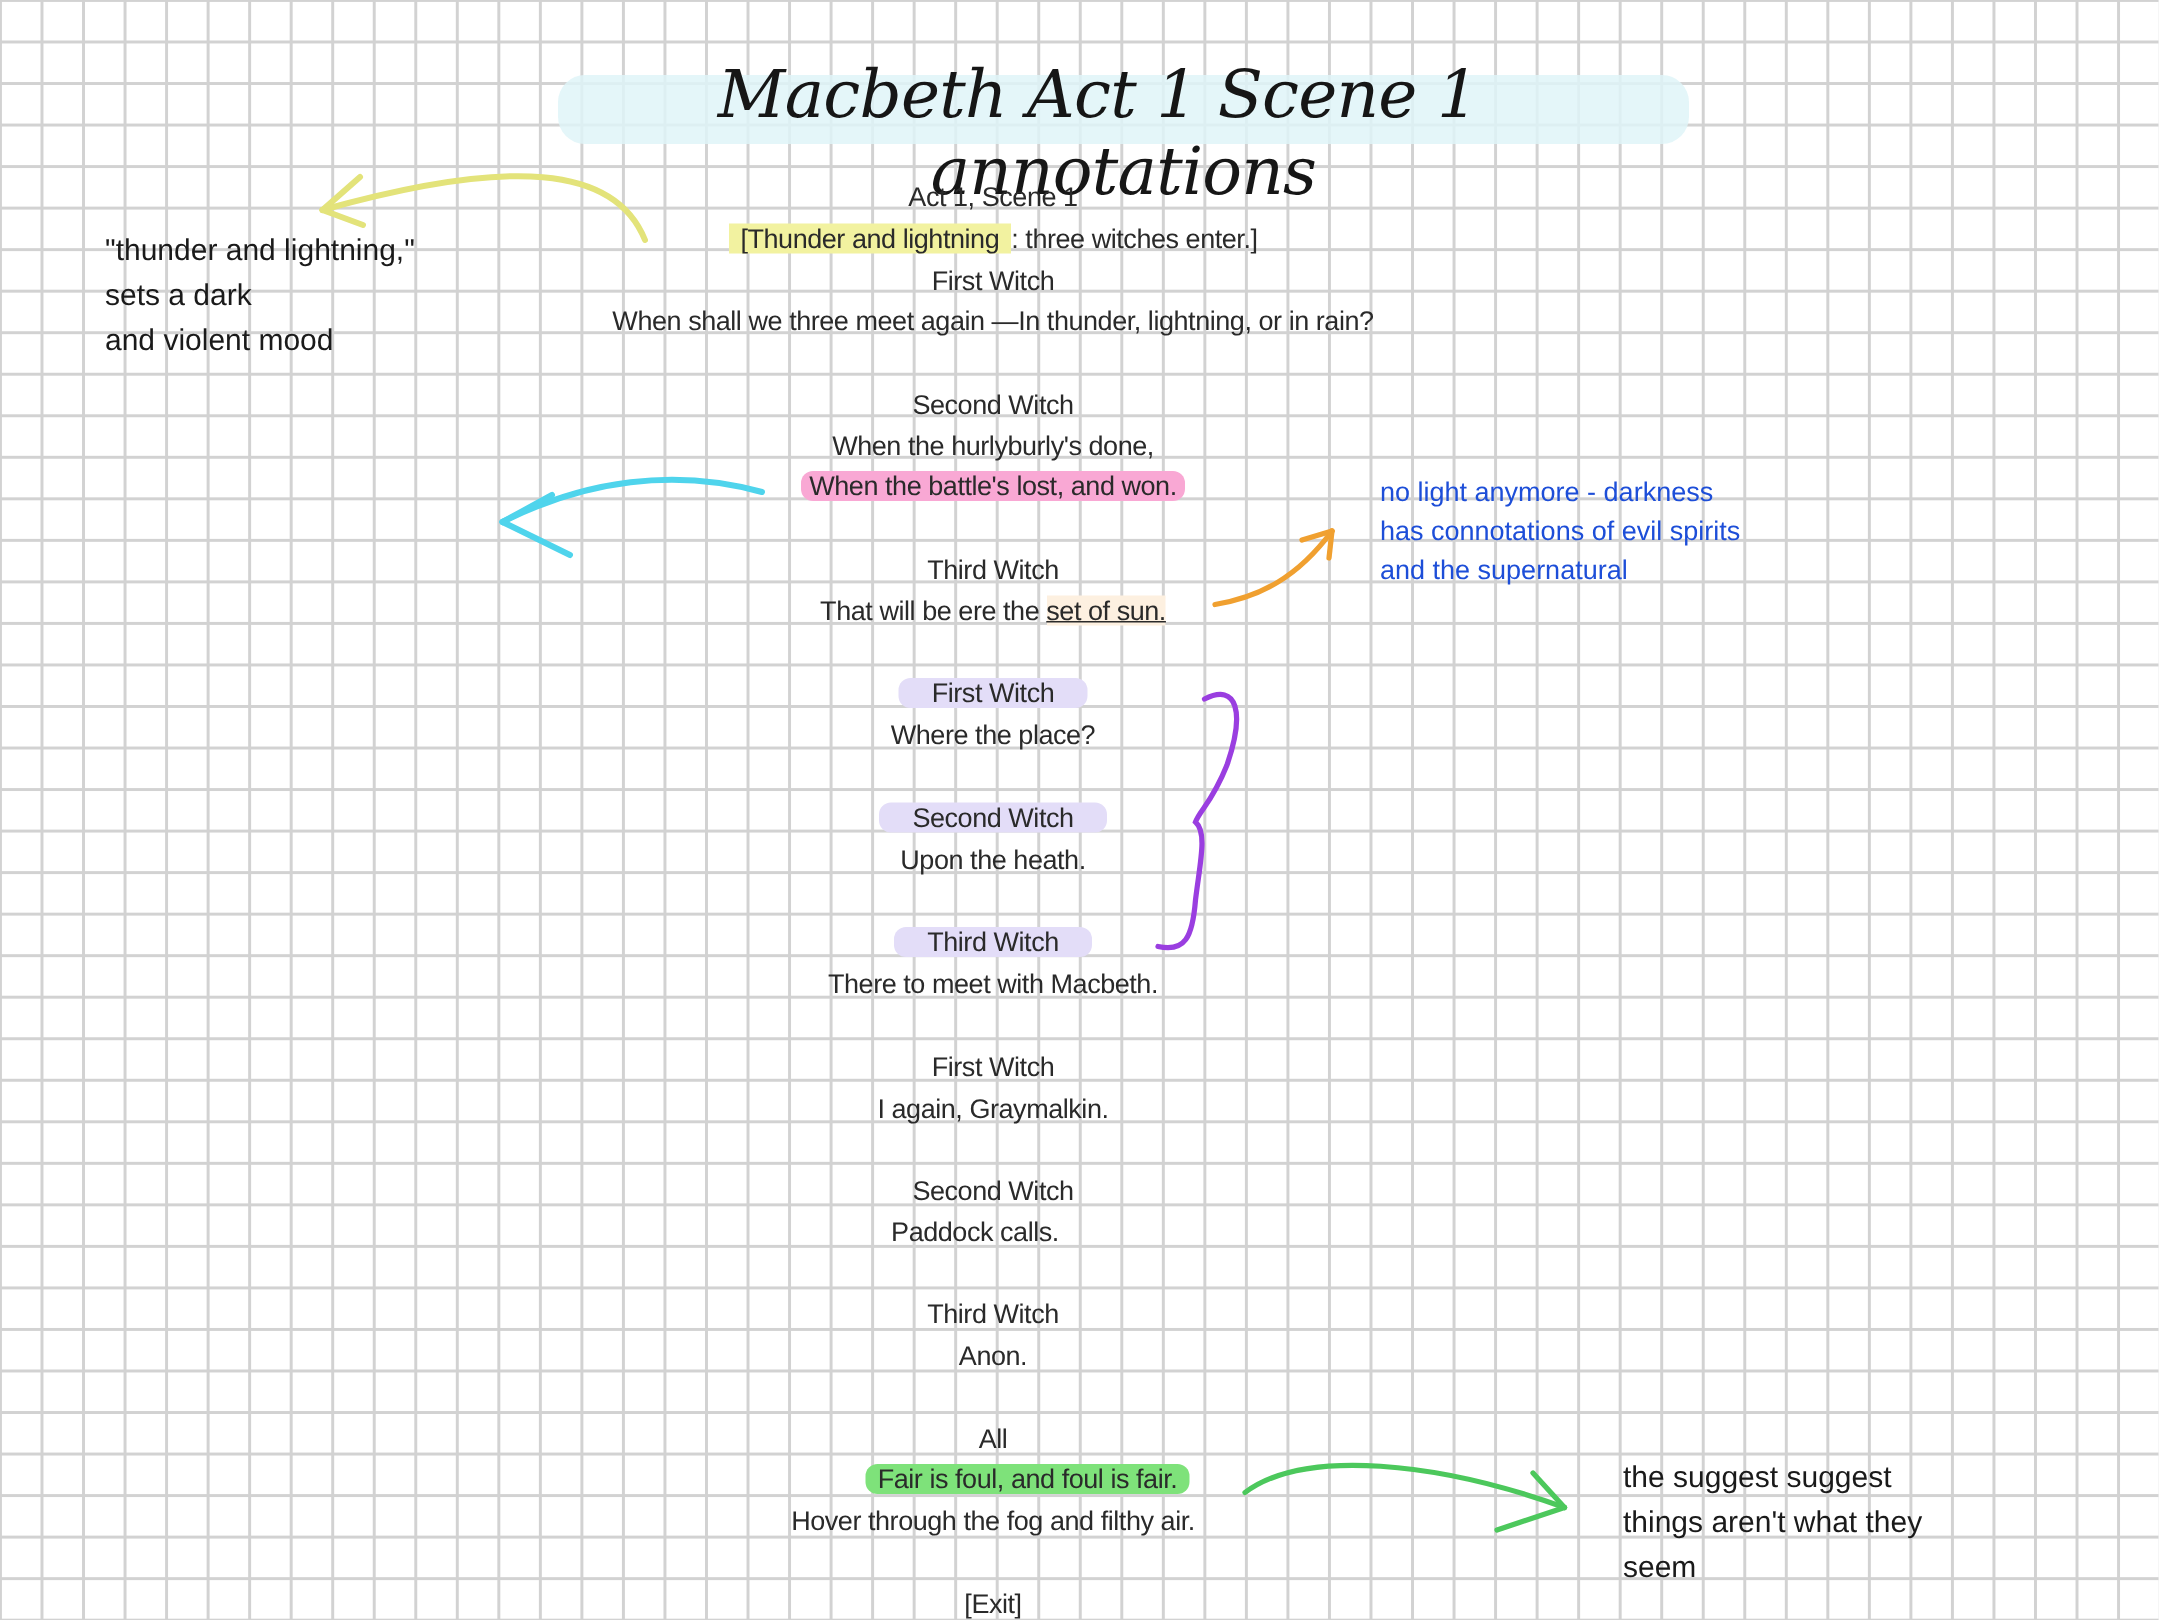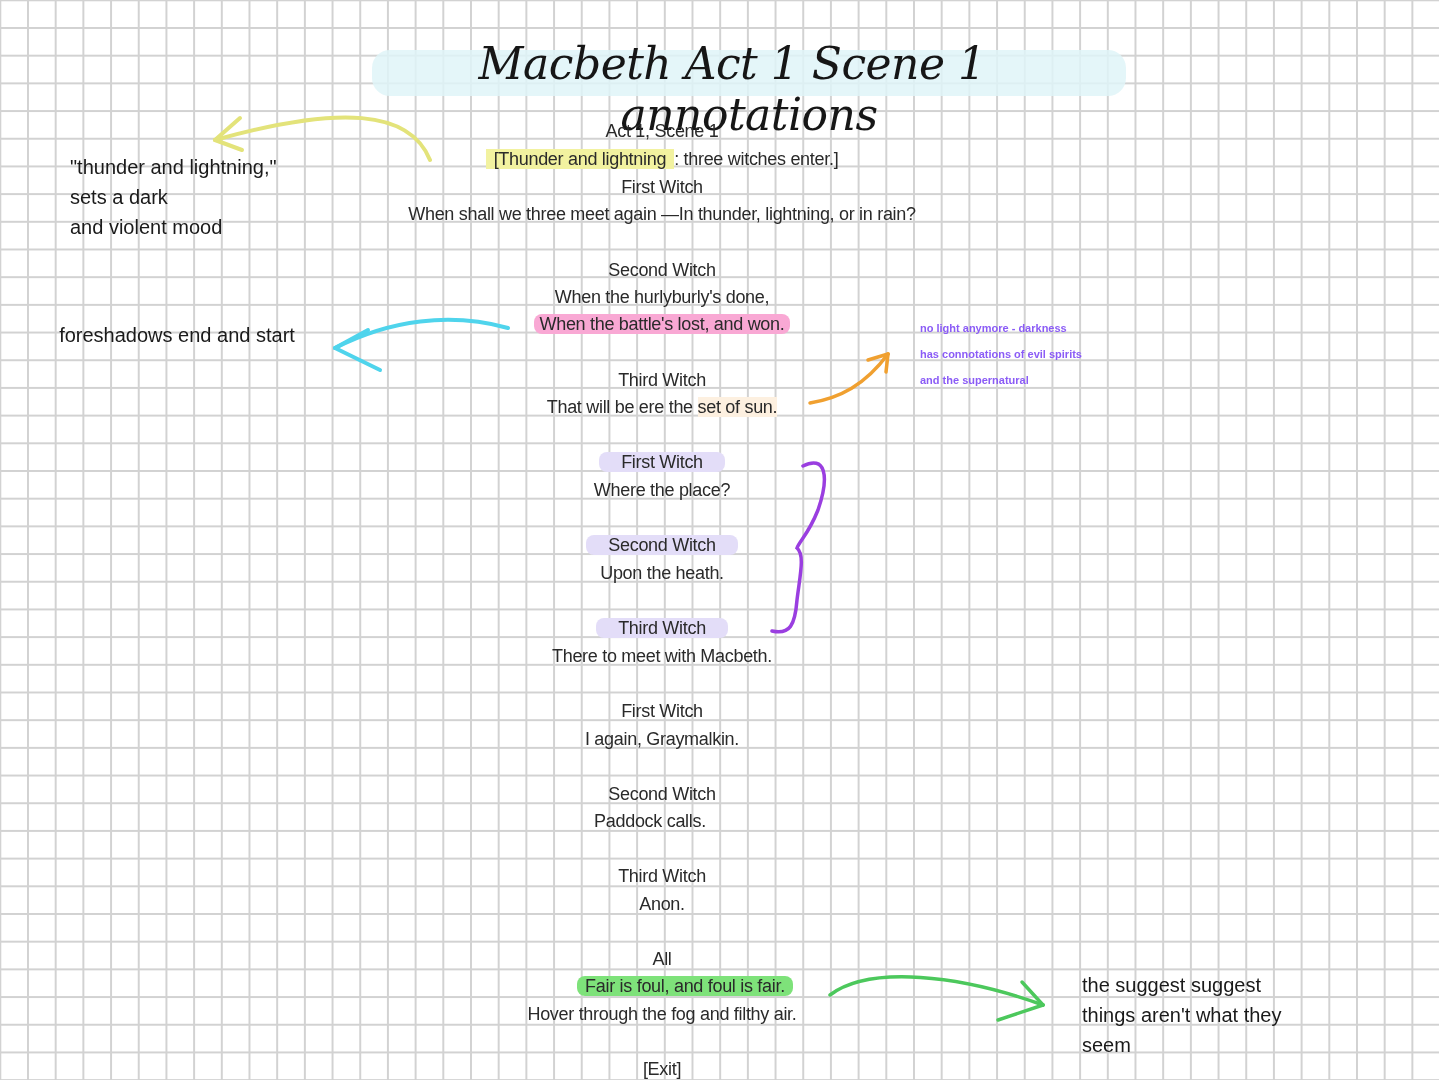--- a/index.html
+++ b/index.html
@@ -26,28 +26,28 @@
   .title .sp { display:inline-block; width:34px; }
   .script {
     position:absolute; left:0; width:1324px; text-align:center;
     font-family:"Liberation Sans", sans-serif; font-size:18px; color:#2a2a2a;
     letter-spacing:-0.3px;
   }
   .line { position:absolute; left:0; width:1324px; text-align:center; white-space:nowrap; }
   .hl { padding:0 6px; border-radius:8px; }
   .hl-yellow { background:#f2f2a0; padding:0 8px; }
   .hl-cyan { background:#f9a8d4; }
-  .hl-orange { background:#fdf0e0; }
+  .hl-orange { background:#fdf0e0;text-decoration:underline; }
   .hl-purple { background:#e3ddf8; padding:0 22px; }
   .hl-green { background:#7ee27a; padding:0 8px;margin-left:46px; }
   .note {
     position:absolute; font-family:"Liberation Sans", sans-serif;
     font-size:20px; color:#1a1a1a; line-height:30px;
   }
-  .note.small { font-size:11px; line-height:26px; color:#8b5cf6;font-weight:bold; }
+  .note.small { font-size:18px; line-height:26px; color:#1d4ed8; }
   svg.draw { position:absolute; left:0; top:0; width:1439px; height:1080px; pointer-events:none; }
 </style>
 </head>
 <body>
 
 <div class="title-band"></div>
 <div class="title">
   <span>Macbeth Act 1 Scene 1</span><span class="sp"></span><span>annotations</span>
 </div>
 
@@ -89,21 +89,20 @@
   <div class="line" style="top:1059px">[Exit]</div>
 </div>
 
 <div class="note" style="left:70px;top:152px">
   <div>"thunder and lightning,"</div>
   <div>sets a dark</div>
   <div>and violent mood</div>
 </div>
 
 <div class="note" style="left:52px;top:320px;width:250px;text-align:center">
-  <div>foreshadows end and start</div>
 </div>
 
 <div class="note small" style="left:920px;top:315px">
   <div>no light anymore - darkness</div>
   <div>has connotations of evil spirits</div>
   <div>and the supernatural</div>
 </div>
 
 <div class="note" style="left:838px;top:533px">
 </div>

